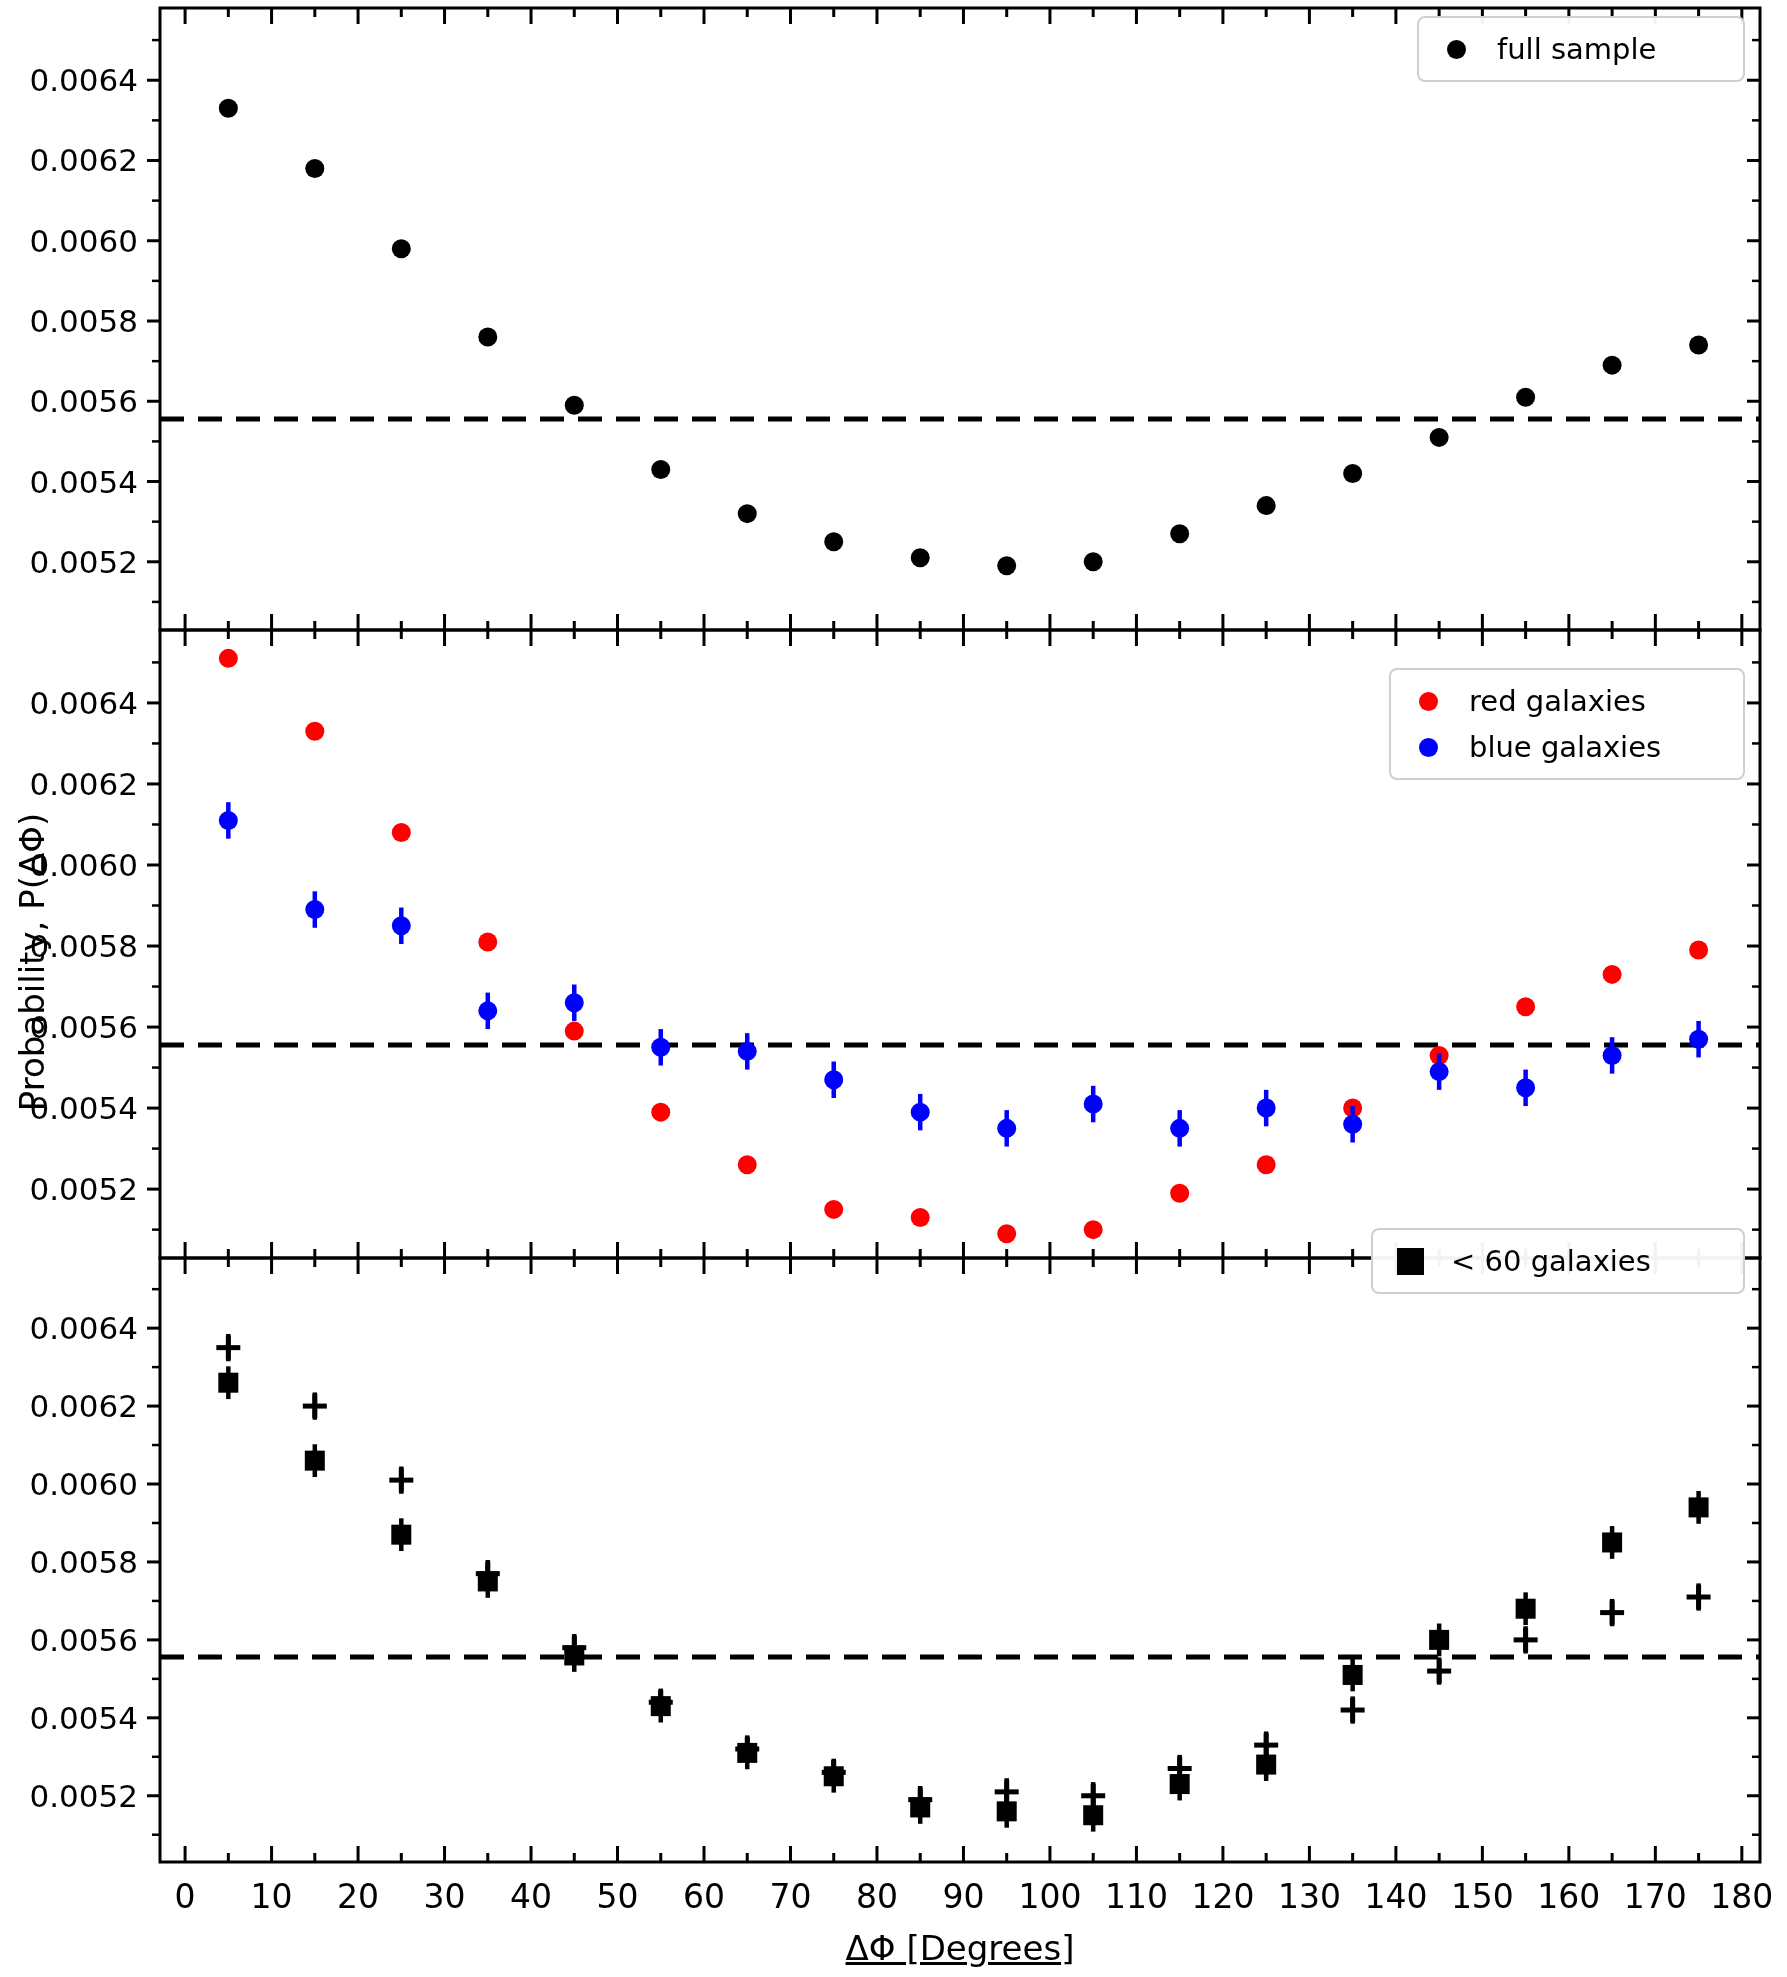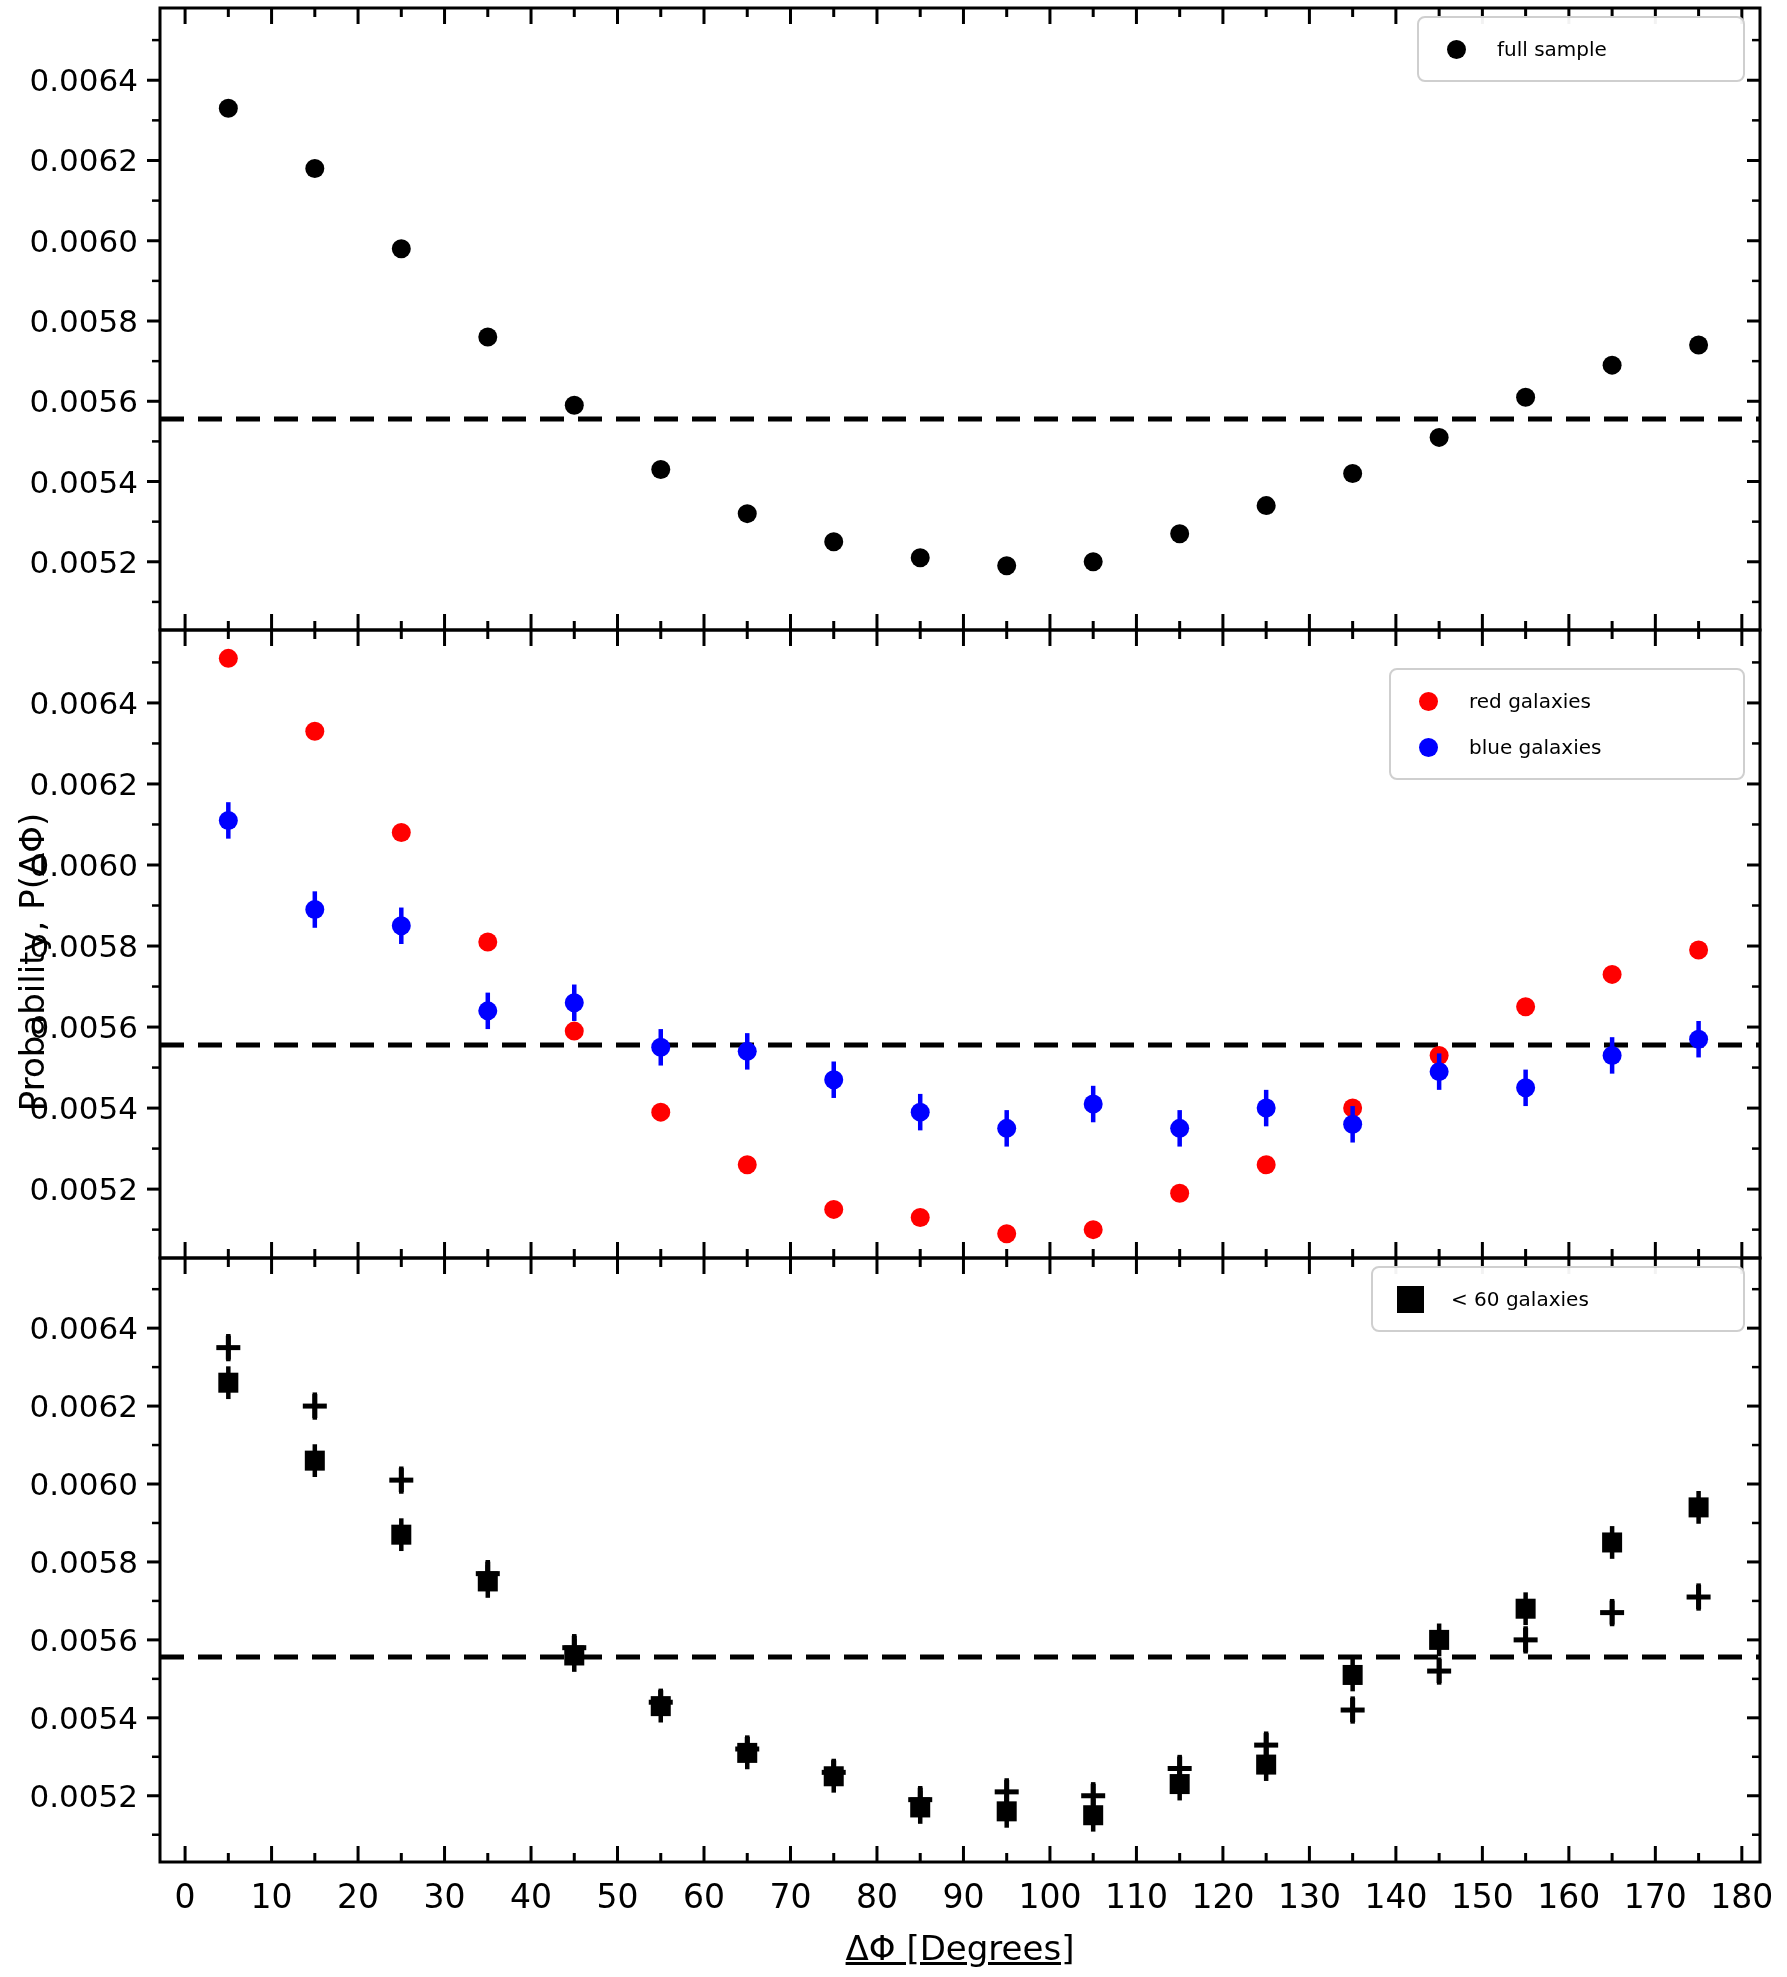--- a/index.html
+++ b/index.html
@@ -7,29 +7,29 @@
   #figure{position:relative;width:1787px;height:1977px;background:#ffffff;overflow:hidden;}
   #plot{position:absolute;left:0;top:0;}
   .axlabel{position:absolute;color:#000;font-size:34px;}
   #ylab{left:-168px;top:942px;width:400px;text-align:center;transform:rotate(-90deg);}
   #xlab{left:160px;top:1928px;width:1600px;text-align:center;text-decoration:underline;}
   .legend{position:absolute;right:42px;background:rgba(255,255,255,0.95);
           border:2px solid #cfcfcf;border-radius:8px;padding:8px 14px 8px 8px;
           display:flex;flex-direction:column;justify-content:center;}
   .lrow{display:flex;align-items:center;height:46px;}
   .lhandle{width:58px;display:flex;align-items:center;justify-content:center;}
-  .ltext{font-size:20px;color:#000;margin-left:12px;white-space:nowrap;}
+  .ltext{font-size:29px;color:#000;margin-left:12px;white-space:nowrap;}
   .lm-circle{width:19px;height:19px;border-radius:50%;background:currentColor;display:inline-block;}
   .lm-square{width:27px;height:27px;background:currentColor;display:inline-block;}
   .lm-plus{width:27px;height:27px;position:relative;display:inline-block;}
   .lm-plus .hbar{position:absolute;left:0;top:11px;width:27px;height:5px;background:currentColor;}
   .lm-plus .vbar{position:absolute;left:11px;top:0;width:5px;height:27px;background:currentColor;}
   #leg-0{top:16px;min-width:302px;}
   #leg-1{top:634px;min-width:330px;margin-top:34px;}
-  #leg-2{top:1266px;min-width:348px;}
+  #leg-2{top:1228px;min-width:348px;}
 </style>
 </head>
 <body>
 
 <div id="figure">
   <svg id="plot" width="1787" height="1977">
       <rect x="160" y="8" width="1600" height="622" fill="none" stroke="#000000" stroke-width="3"></rect>
       <line x1="185.0810810810811" y1="8" x2="185.0810810810811" y2="24" stroke="#000000" stroke-width="3"></line>
       <line x1="185.0810810810811" y1="614" x2="185.0810810810811" y2="630" stroke="#000000" stroke-width="3"></line>
       <line x1="228.32432432432432" y1="8" x2="228.32432432432432" y2="17" stroke="#000000" stroke-width="3"></line>

